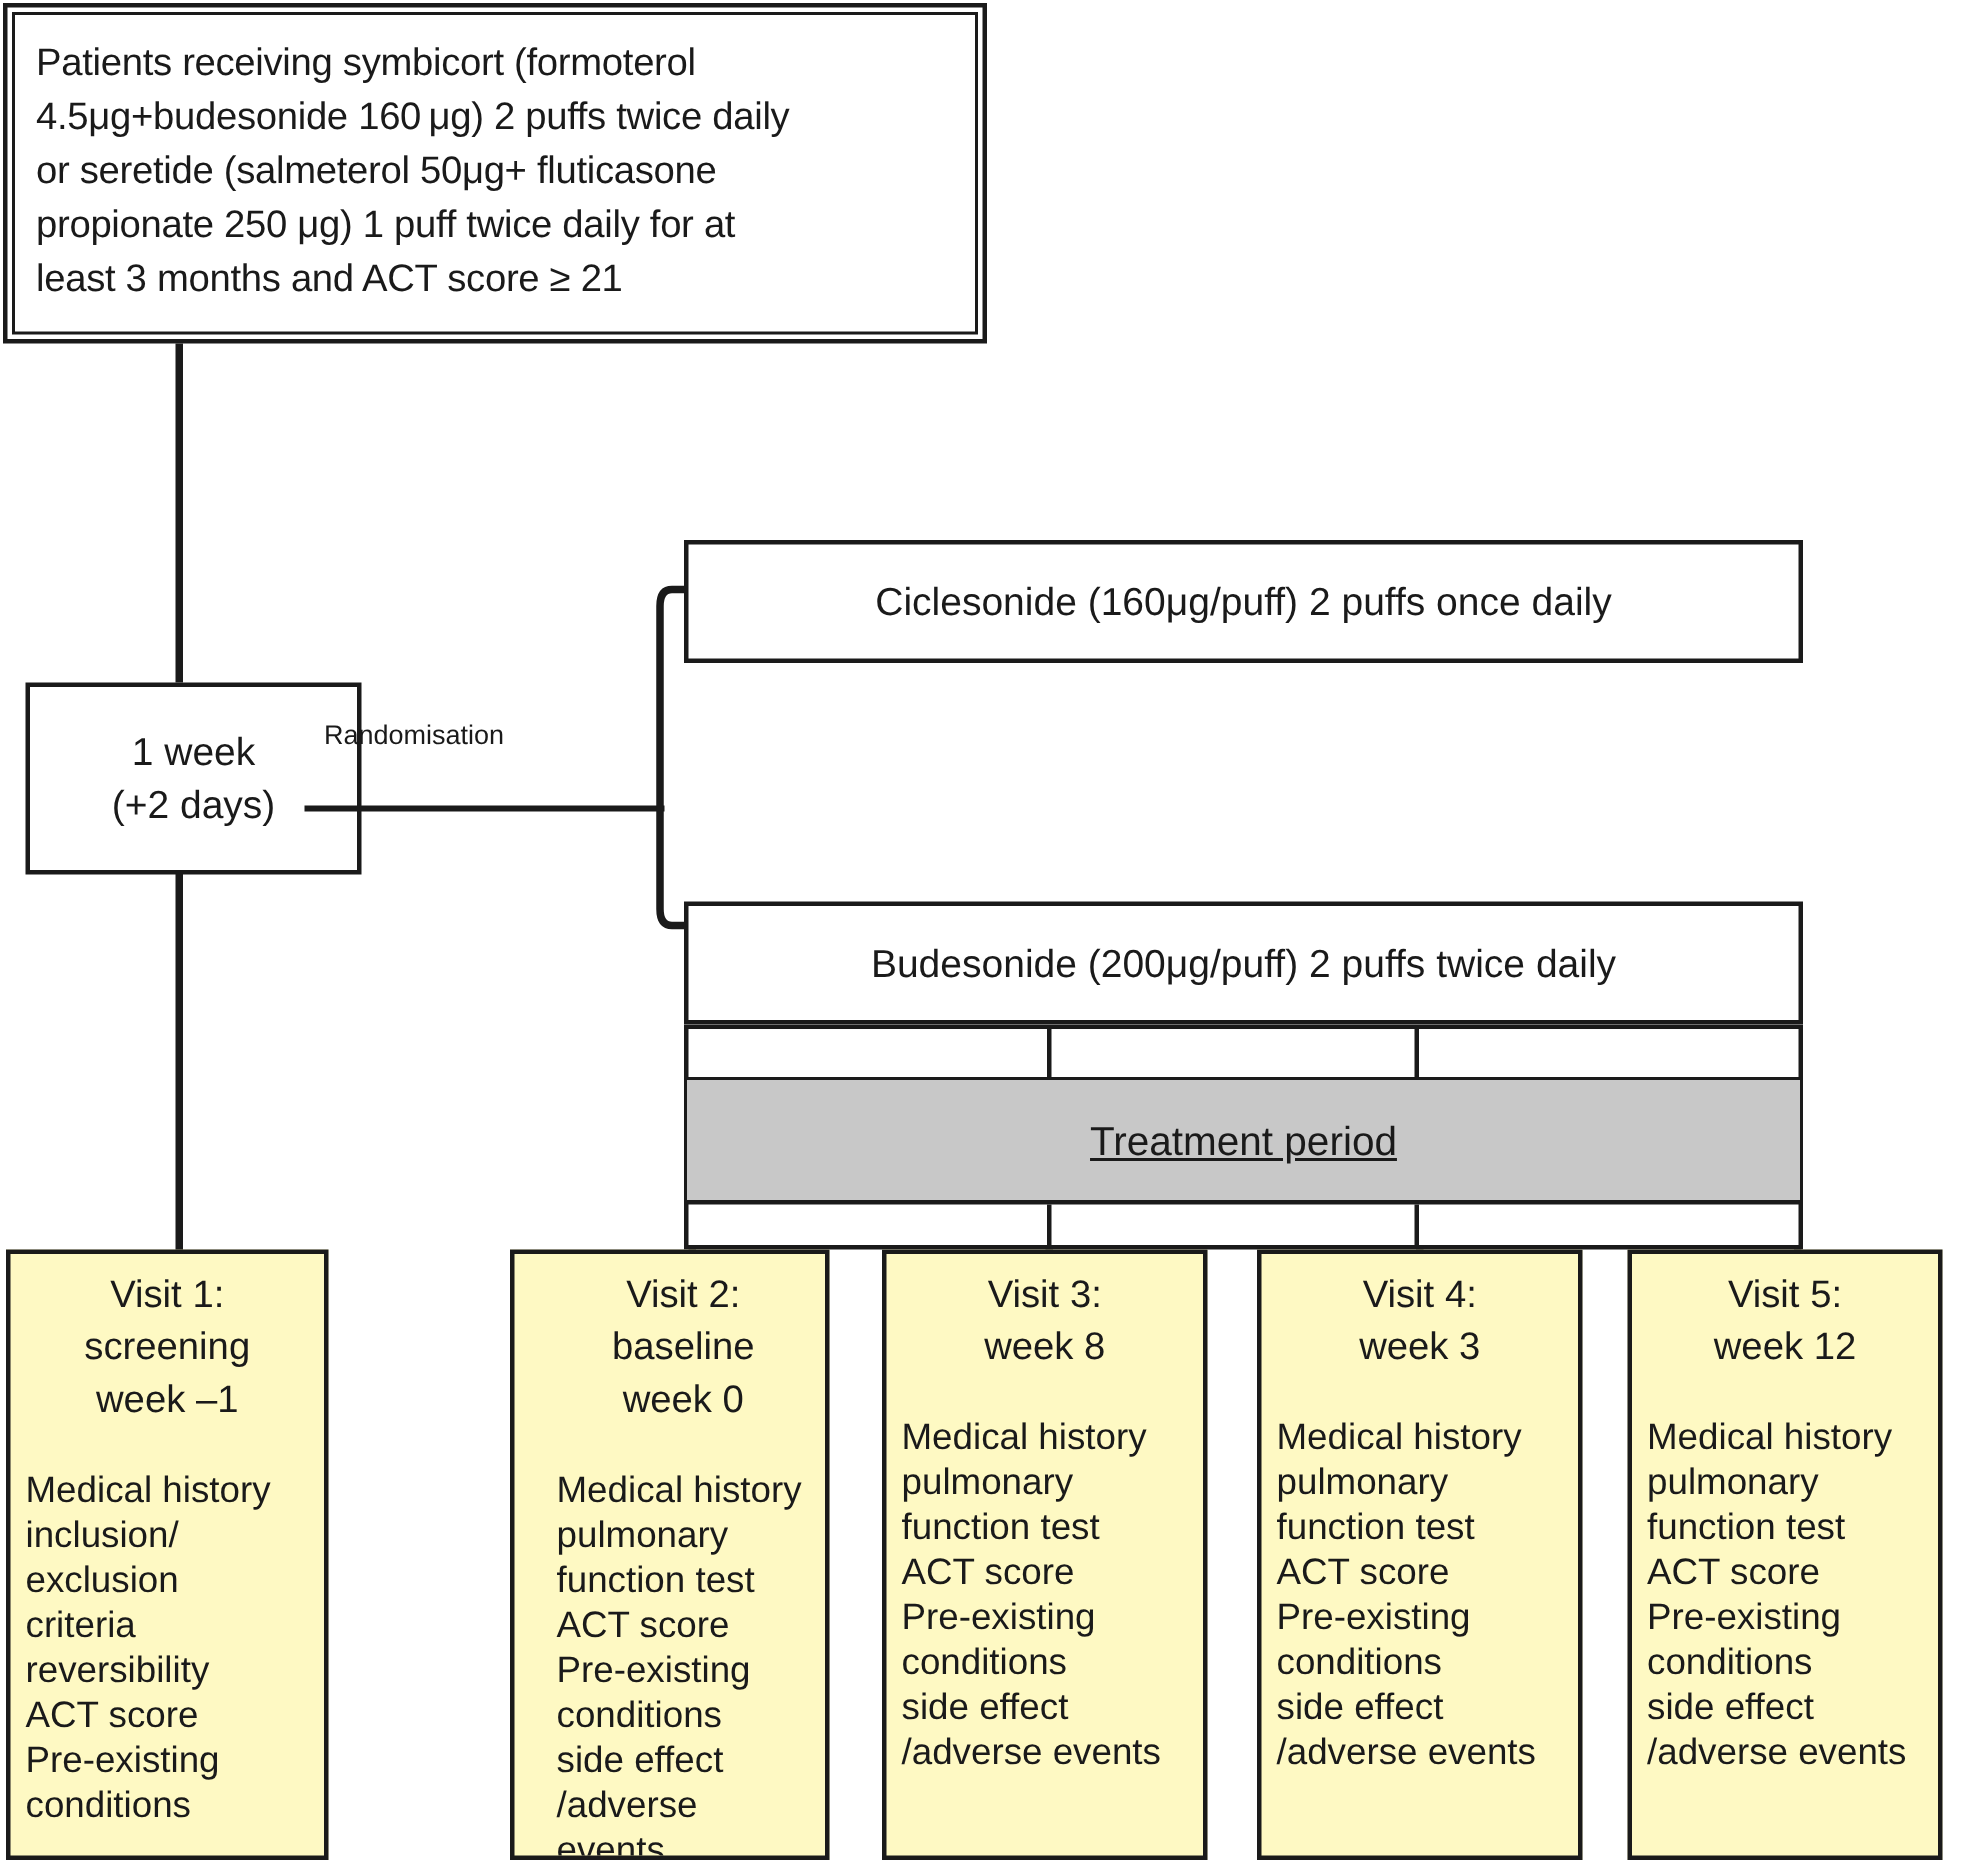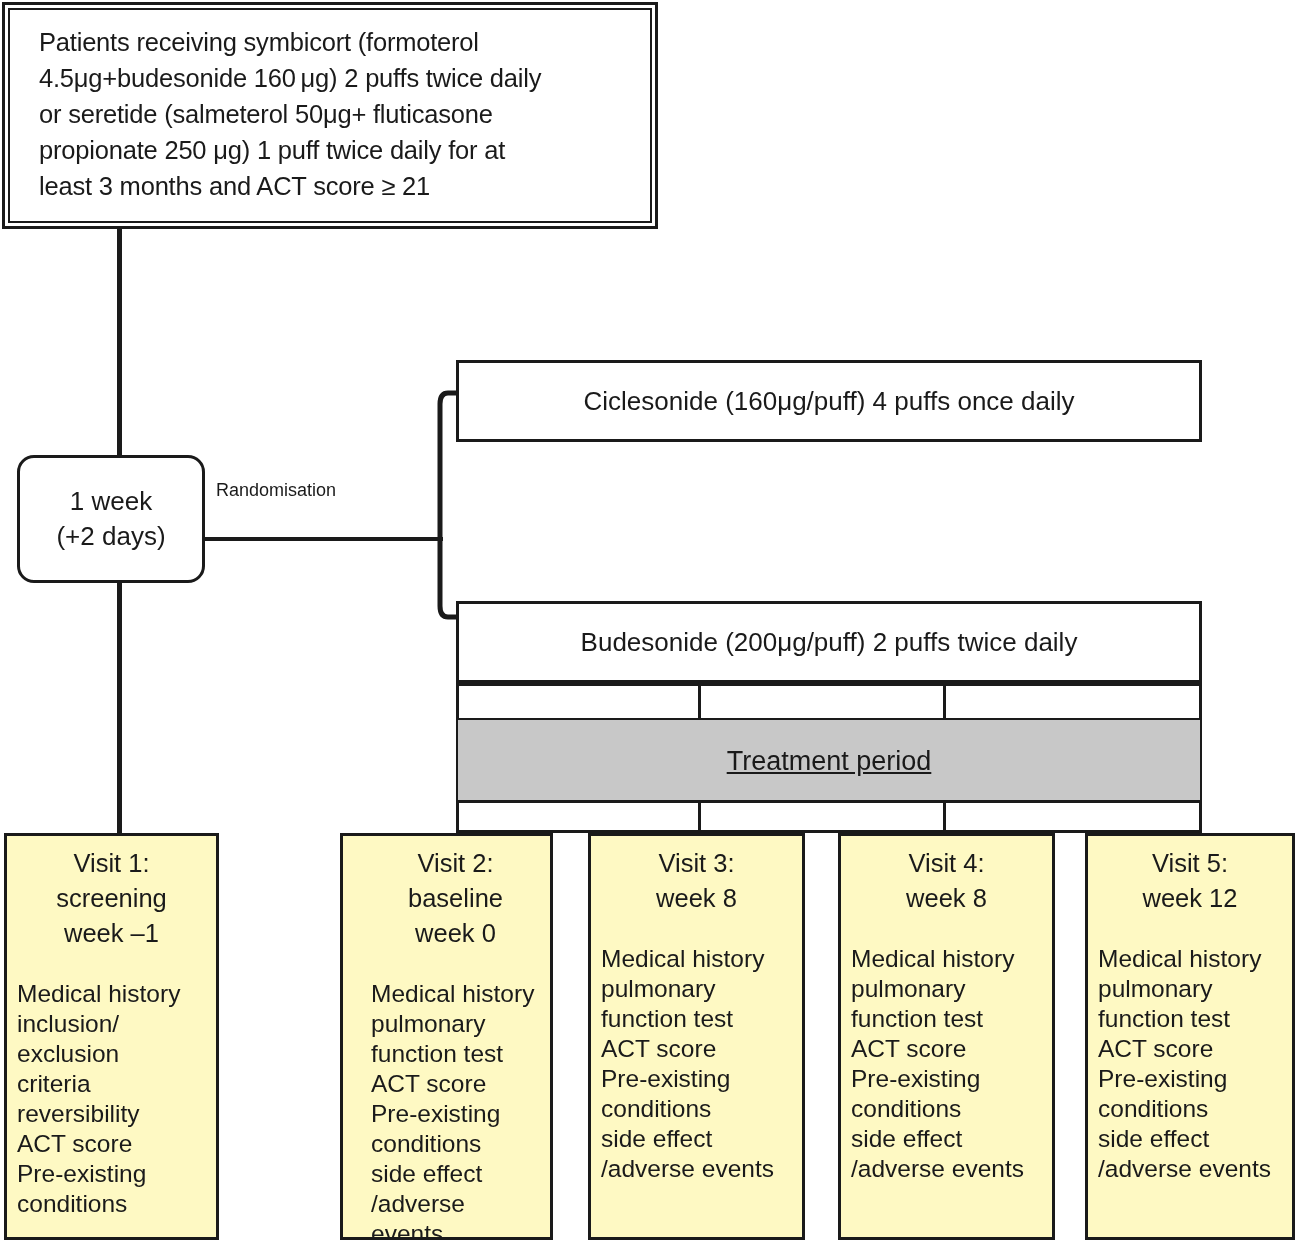--- a/index.html
+++ b/index.html
@@ -28,35 +28,34 @@
   #eligibility{
     left:2px; top:2px; width:656px; height:227px;
     border:3px solid #1a1a1a;
     padding:0;
   }
   #eligibility .inner{
     position:absolute;
     left:3px; top:3px; right:3px; bottom:3px;
     border:2px solid #1a1a1a;
     box-sizing:border-box;
-    padding:14px 12px 8px 29px;
+    padding:14px 12px 8px 14px;
   }
   #eligibility .txt{
     font-size:25.5px;
     line-height:36px;
     letter-spacing:-0.2px;
     white-space:pre-line;
   }
 
   
   #runin{
-    left:17px; top:455px; width:188px; height:128px;
+    left:17px; top:455px; width:224px; height:128px;
     display:flex; align-items:center; justify-content:center;
     text-align:center;
-    border-radius:17px;
   }
   #runin .txt{
     font-size:26px; line-height:35px; white-space:pre-line;
   }
 
   
   #randomisation-label{
     position:absolute;
     left:216px; top:473px;
     font-size:18px;
@@ -170,21 +169,21 @@
   <div id="randomisation-label">Randomisation</div>
   <div class="hline" id="line-rand-h"></div>
 
   <svg id="bracket" viewBox="0 0 40 230" preserveAspectRatio="none">
     <path d="M 38 3 L 24 3 Q 16 3 16 14 L 16 216 Q 16 227 24 227 L 38 227" fill="none" stroke="#1a1a1a" stroke-width="5" stroke-linecap="butt"></path>
   </svg>
 
   <div class="vline" id="line-runin-visit1"></div>
 
   <div class="box" id="arm-ciclesonide">
-    <div class="arm-txt">Ciclesonide (160μg/puff) 4 puffs once daily</div>
+    <div class="arm-txt">Ciclesonide (160μg/puff) 2 puffs once daily</div>
   </div>
 
   <div class="box" id="arm-budesonide">
     <div class="arm-txt">Budesonide (200μg/puff) 2 puffs twice daily</div>
   </div>
 
   <div class="strip" id="strip-top">
     <div class="cell" style="width:239px"></div>
     <div class="cell" style="width:245px"></div>
     <div class="cell" style="flex:1"></div>
@@ -241,21 +240,21 @@
 function test
 ACT score
 Pre-existing
 conditions
 side effect
 /adverse events</div>
   </div>
 
   <div class="visit" id="visit-4">
     <div class="head">Visit 4:
-week 8</div>
+week 3</div>
     <div class="body">Medical history
 pulmonary
 function test
 ACT score
 Pre-existing
 conditions
 side effect
 /adverse events</div>
   </div>
 

